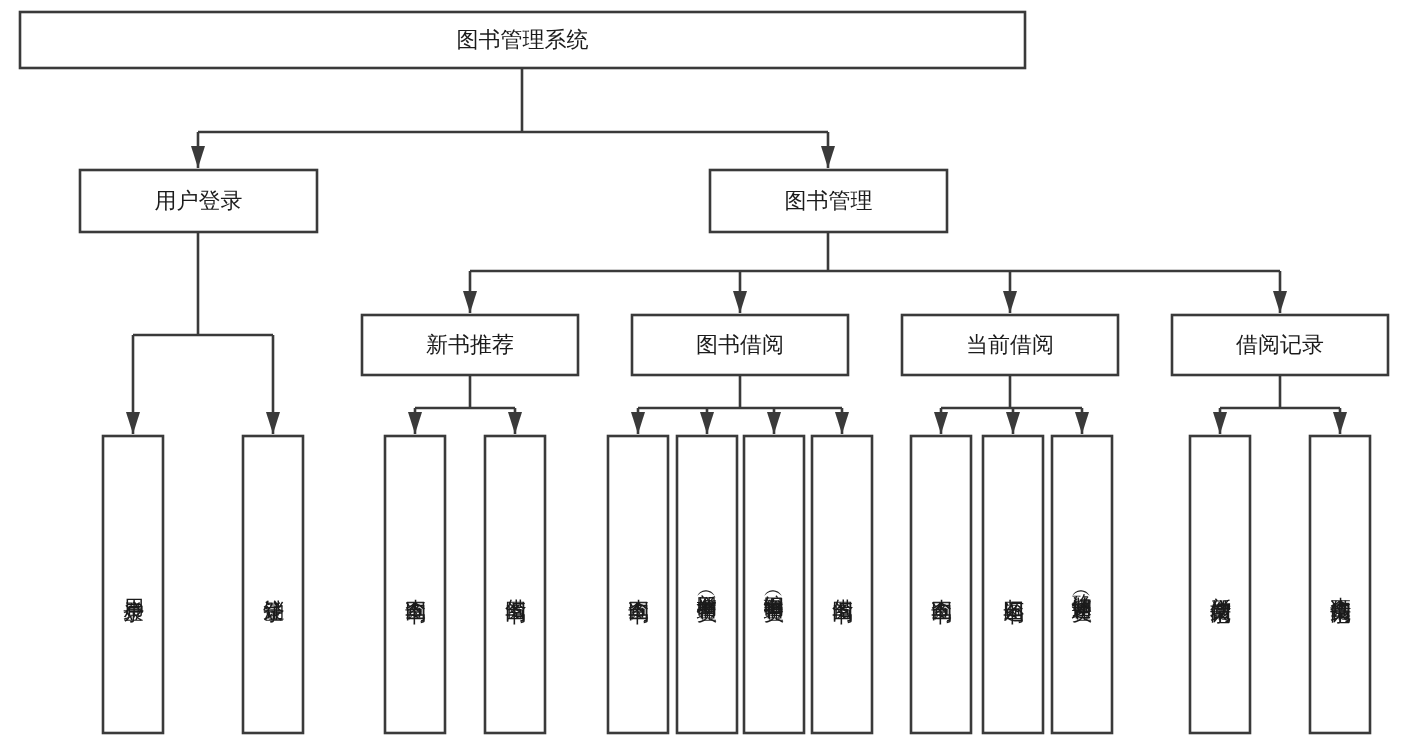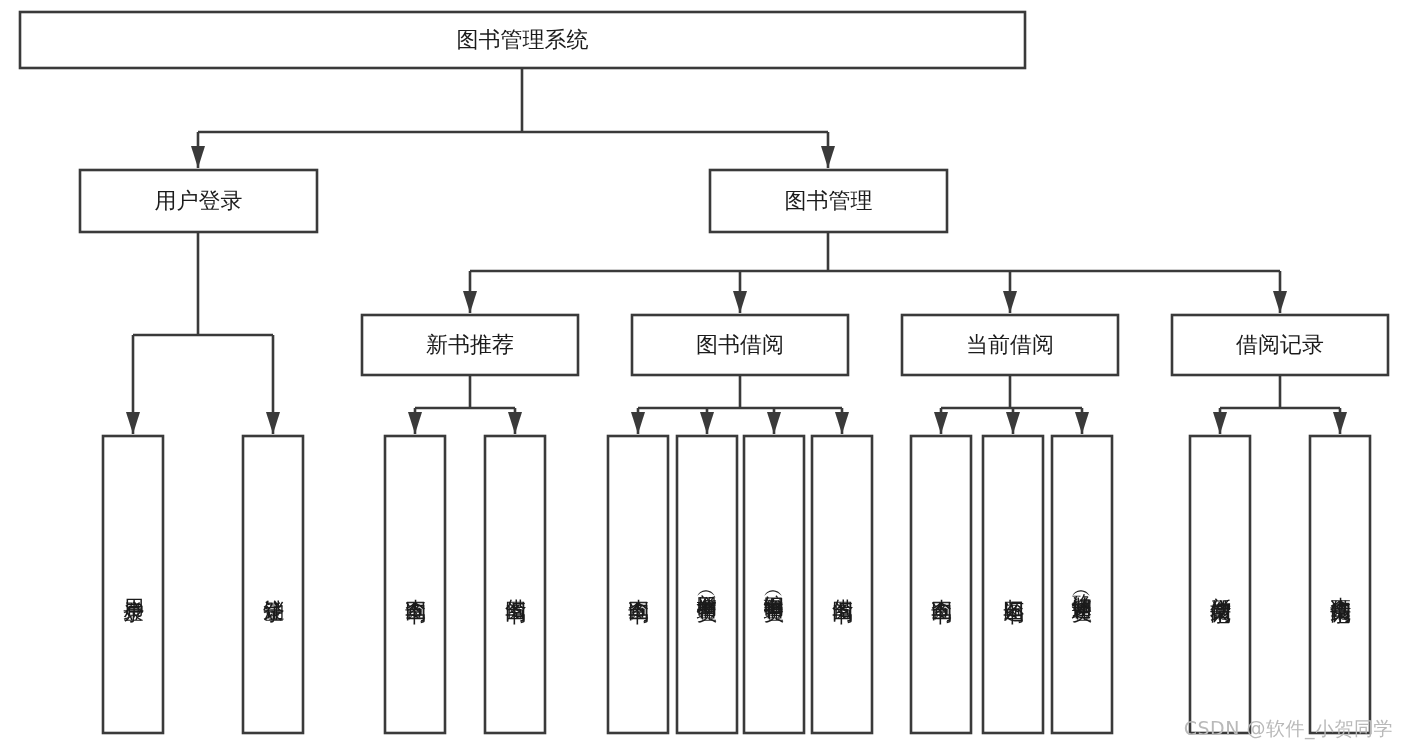--- a/index.html
+++ b/index.html
@@ -216,14 +216,13 @@
       <div class="vlabel" style="left: 677px; top: 436px; width: 60px; height: 297px; font-size: 20px;">新增图书（管理员）</div>
       <div class="vlabel" style="left: 744px; top: 436px; width: 60px; height: 297px; font-size: 20px;">编辑图书（管理员）</div>
       <div class="vlabel" style="left: 812px; top: 436px; width: 60px; height: 297px; font-size: 21px;">借阅图书</div>
       <div class="vlabel" style="left: 911px; top: 436px; width: 60px; height: 297px; font-size: 21px;">查询图书</div>
       <div class="vlabel" style="left: 983px; top: 436px; width: 60px; height: 297px; font-size: 21px;">归还图书</div>
       <div class="vlabel" style="left: 1052px; top: 436px; width: 60px; height: 297px; font-size: 20px;">确认归还（管理员）</div>
       <div class="vlabel" style="left: 1190px; top: 436px; width: 60px; height: 297px; font-size: 21px;">新增借阅记录</div>
       <div class="vlabel" style="left: 1310px; top: 436px; width: 60px; height: 297px; font-size: 21px;">查询借阅记录</div>
     </div>
 
-  <div class="watermark">CSDN @软件_小贺同学</div>
 </div>
 
 </body></html>

